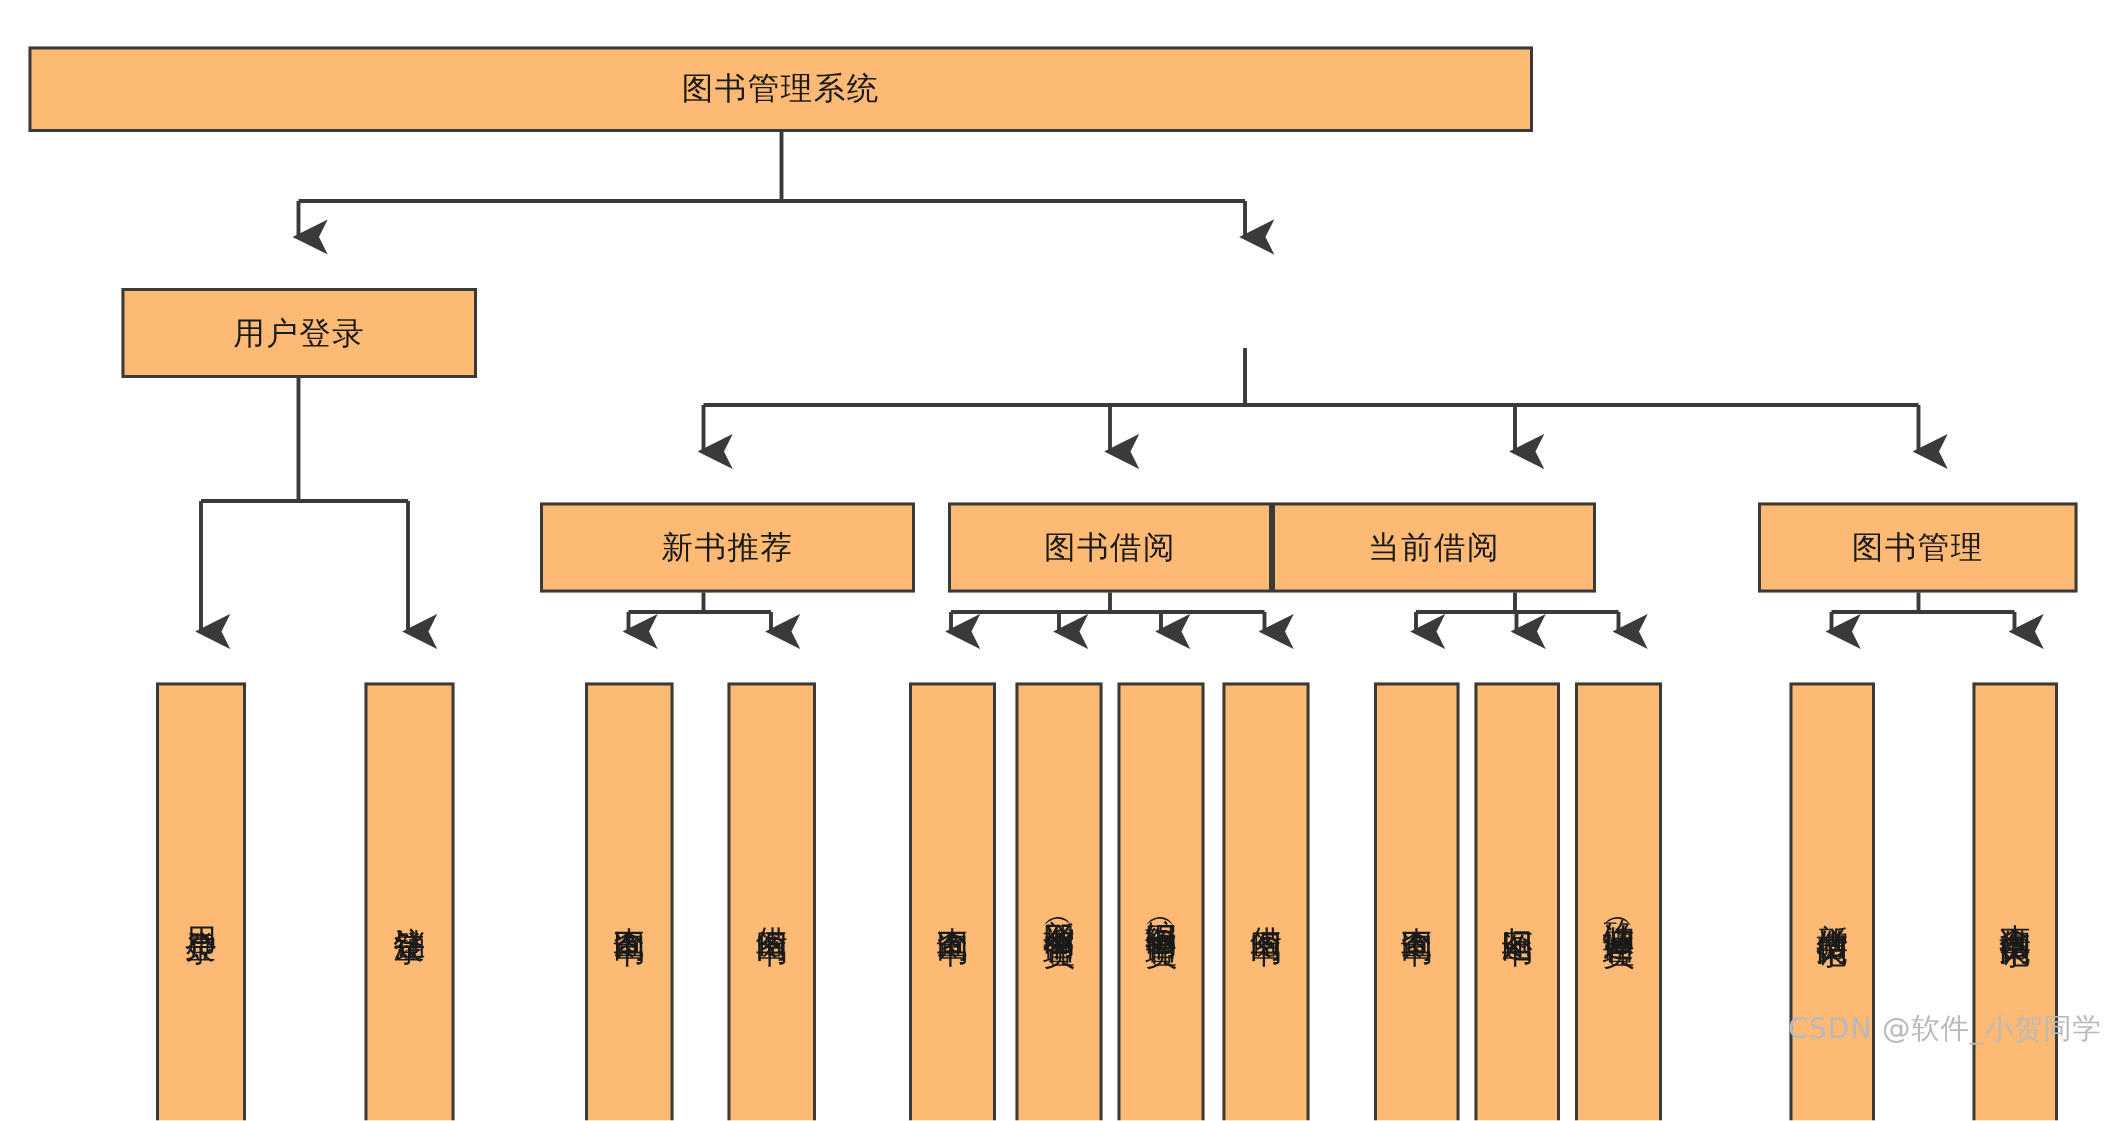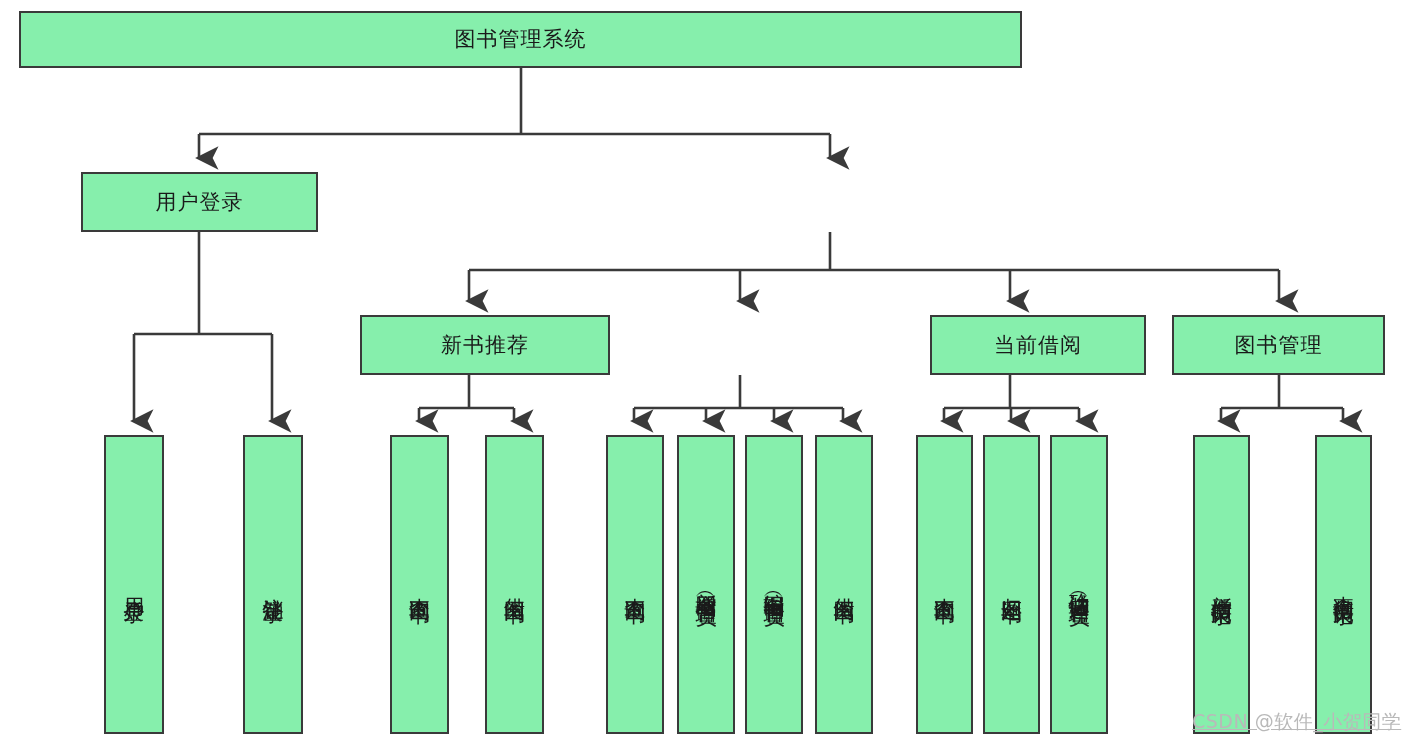--- a/index.html
+++ b/index.html
@@ -23,27 +23,28 @@
     left: 0;
     top: 0;
     width: 1405px;
     height: 747px;
     pointer-events: none;
   }
   .node {
     position: absolute;
     box-sizing: border-box;
     border: 2px solid #3a3a3a;
-    background: #86efac;
+    background: #fdba74;
     display: flex;
     align-items: center;
     justify-content: center;
     color: #1a1a1a;
     line-height: 1.18;
     text-align: left;
+    margin-top: 20px;
   }
   .node.h {
     font-size: 21px;
     letter-spacing: 1px;
   }
   .node.v {
     writing-mode: vertical-rl;
     text-orientation: upright;
     font-size: 21px;
     letter-spacing: 2px;
@@ -125,21 +126,24 @@
     <span>图书管理系统</span>
   </div>
 
   <div class="node h" style="left:81px; top:172px; width:237px; height:60px;">
     <span>用户登录</span>
   </div>
 
   <div class="node h" style="left:360px; top:315px; width:250px; height:60px;">
     <span>新书推荐</span>
   </div>
-  <div class="node h" style="left:930px; top:315px; width:216px; height:60px;">
+  <div class="node h" style="left:632px; top:315px; width:216px; height:60px;">
+    <span>图书借阅</span>
+  </div>
+  <div class="node h" style="left:848px; top:315px; width:216px; height:60px;">
     <span>当前借阅</span>
   </div>
   <div class="node h" style="left:1172px; top:315px; width:213px; height:60px;">
     <span>图书管理</span>
   </div>
 
   <div class="node v" style="left:104px; top:435px; width:60px; height:299px;">
     <span class="vtext">用户登录</span>
   </div>
   <div class="node v" style="left:243px; top:435px; width:60px; height:299px;">
@@ -176,15 +180,15 @@
     <span class="vtext">确认归还（管理员）</span>
   </div>
 
   <div class="node v" style="left:1193px; top:435px; width:57px; height:299px;">
     <span class="vtext">新增借阅记录</span>
   </div>
   <div class="node v" style="left:1315px; top:435px; width:57px; height:299px;">
     <span class="vtext">查询借阅记录</span>
   </div>
 
-  <div class="watermark" style="left:1192px; top:709px;text-decoration:underline;">CSDN @软件_小贺同学</div>
+  <div class="watermark" style="left:1192px; top:673px;">CSDN @软件_小贺同学</div>
 
 </div>
 
 </body></html>

